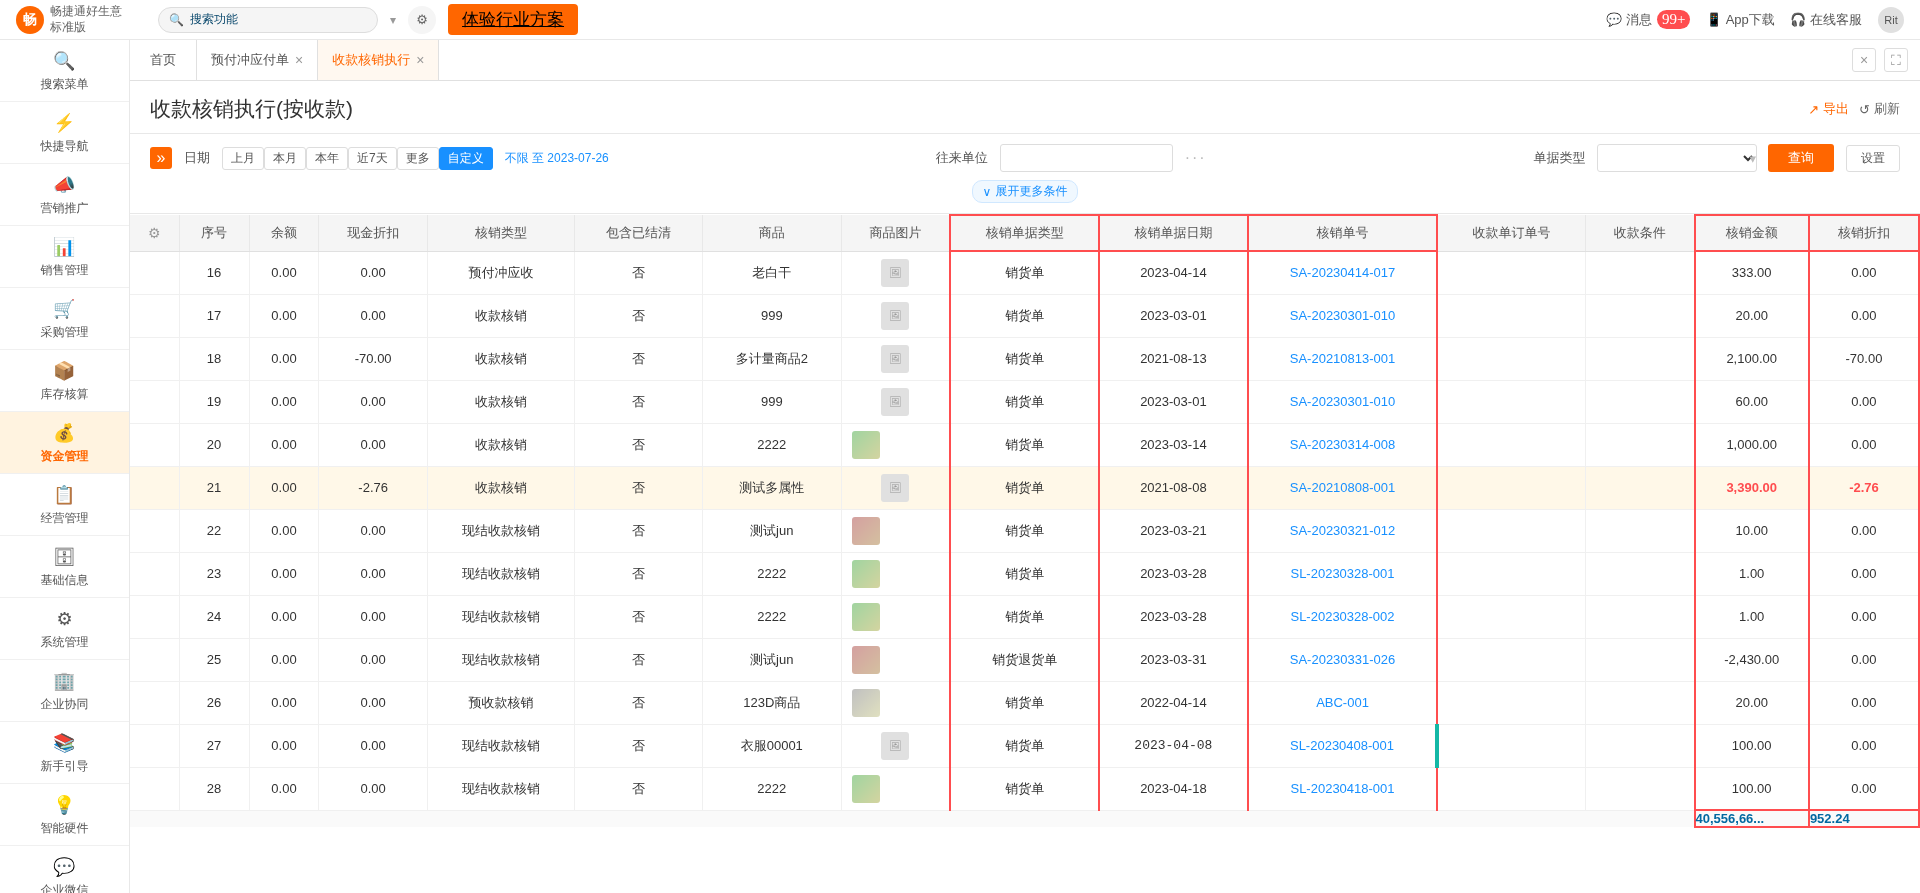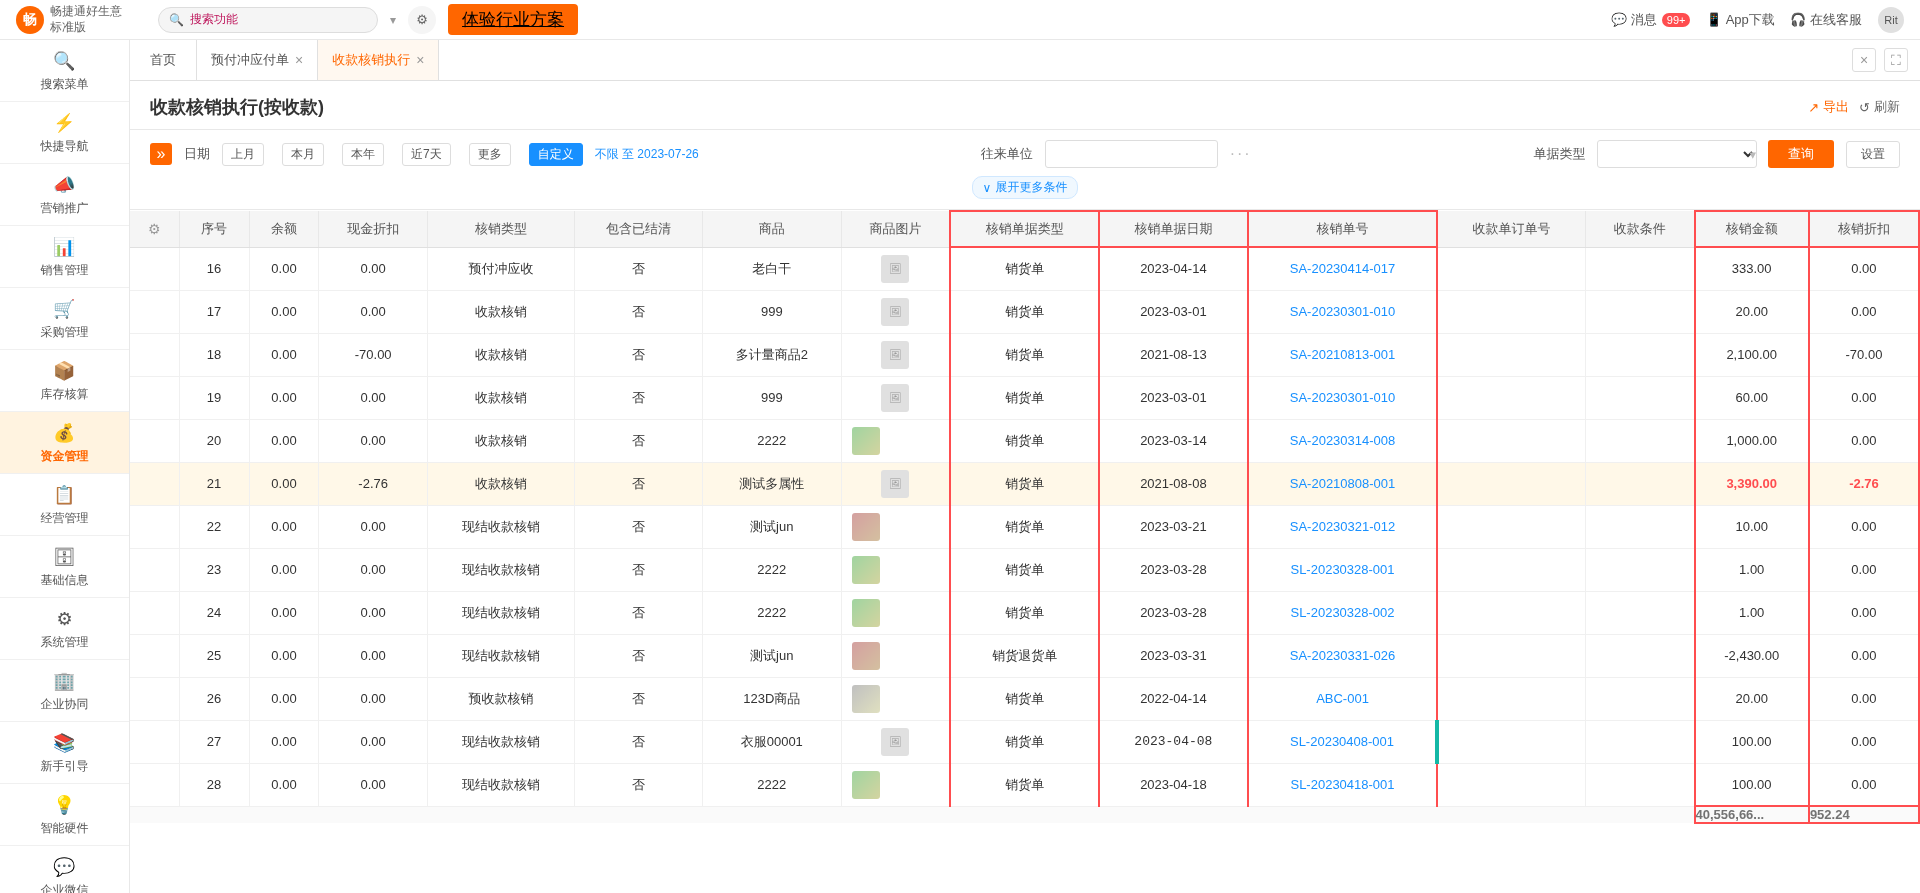--- a/index.html
+++ b/index.html
@@ -8,21 +8,21 @@
     
     .top-bar { height: 40px; background: #fff; border-bottom: 1px solid #e8e8e8; display: flex; align-items: center; padding: 0 16px; gap: 12px; position: relative; }
     .top-bar-logo { display: flex; align-items: center; gap: 6px; min-width: 130px; }
     .logo-icon { width: 28px; height: 28px; background: #f60; border-radius: 50%; display: flex; align-items: center; justify-content: center; color: #fff; font-weight: bold; font-size: 14px; }
     .logo-text { font-size: 12px; color: #666; line-height: 1.3; }
     .top-bar-search { flex: 1; max-width: 220px; height: 26px; border: 1px solid #ddd; border-radius: 13px; background: #f5f5f5; display: flex; align-items: center; padding: 0 10px; gap: 6px; color: #999; font-size: 12px; }
     .top-bar-chevron { color: #999; font-size: 12px; cursor: pointer; }
     .top-bar-gear { width: 28px; height: 28px; background: #f5f5f5; border-radius: 50%; display: flex; align-items: center; justify-content: center; cursor: pointer; color: #666; }
     .trial-btn { background: #ff6600; color: #000000; border: none; border-radius: 4px; padding: 4px 14px; font-size: 17px; cursor: pointer; font-family: inherit; text-decoration: underline; }
     .top-bar-right { margin-left: auto; display: flex; align-items: center; gap: 16px; font-size: 13px; color: #555; }
-    .top-bar-right .badge { background: #ff4d4f; color: #fff; border-radius: 10px; font-size: 11px; padding: 1px 5px; margin-left: 2px; }
+    .top-bar-right .badge { background: #ff4d4f; color: #fff; border-radius: 10px; font-size: 15px; padding: 1px 5px; margin-left: 2px; font-family: Liberation Serif, serif; }
     .top-bar-right span { cursor: pointer; display: flex; align-items: center; gap: 3px; }
     .user-avatar { width: 26px; height: 26px; background: #e0e0e0; border-radius: 50%; display: flex; align-items: center; justify-content: center; font-size: 11px; color: #555; }
 
     
     .layout { display: flex; height: calc(893px - 40px); }
 
     
     .sidebar { width: 130px; background: #fff; border-right: 1px solid #e8e8e8; display: flex; flex-direction: column; overflow-y: auto; flex-shrink: 0; }
     .sidebar-item { display: flex; flex-direction: column; align-items: center; padding: 10px 0 8px; cursor: pointer; color: #555; font-size: 12px; gap: 4px; border-bottom: 1px solid #f0f0f0; }
     .sidebar-item.active { background: #fff3e0; color: #ff6600; font-weight: bold; }
@@ -36,30 +36,30 @@
     .tab-home { padding: 0 20px; height: 40px; display: flex; align-items: center; color: #555; font-size: 13px; cursor: pointer; border-right: 1px solid #e0e0e0; }
     .tab-item { padding: 0 14px; height: 40px; display: flex; align-items: center; gap: 6px; font-size: 13px; cursor: pointer; color: #555; border-right: 1px solid #e0e0e0; position: relative; }
     .tab-item.active { color: #ff6600; background: #fff8f0; }
     .tab-close { font-size: 14px; color: #999; cursor: pointer; line-height: 1; }
     .tab-bar-right { margin-left: auto; display: flex; align-items: center; gap: 8px; padding-right: 12px; }
     .tab-bar-btn { width: 24px; height: 24px; display: flex; align-items: center; justify-content: center; cursor: pointer; color: #999; border: 1px solid #ddd; border-radius: 3px; font-size: 14px; }
 
     
     .page-body { flex: 1; overflow: hidden; display: flex; flex-direction: column; padding: 0; }
     .page-header { background: #fff; padding: 14px 20px 10px; border-bottom: 1px solid #e8e8e8; display: flex; align-items: center; justify-content: space-between; }
-    .page-title { font-size: 18px; font-weight: bold; color: #333; }
+    .page-title { font-size: 21px; font-weight: normal; color: #333; }
     .page-header-actions { display: flex; gap: 10px; }
     .btn-export { display: flex; align-items: center; gap: 4px; color: #ff6600; cursor: pointer; font-size: 13px; }
     .btn-refresh { display: flex; align-items: center; gap: 4px; color: #666; cursor: pointer; font-size: 13px; }
 
     
     .filter-bar { background: #fff; padding: 10px 20px; border-bottom: 1px solid #e8e8e8; display: flex; flex-direction: column; gap: 8px; }
     .filter-row { display: flex; align-items: center; gap: 12px; flex-wrap: wrap; }
     .filter-label { font-size: 13px; color: #555; white-space: nowrap; }
-    .date-btns { display: flex; gap: 18px; align-items: center; }
+    .date-btns { display: flex; gap: 0; align-items: center; }
     .date-btn { padding: 2px 8px; font-size: 12px; border: 1px solid #ddd; border-radius: 3px; cursor: pointer; color: #555; background: #fff; }
     .date-btn.custom { background: #1890ff; color: #fff; border-color: #1890ff; }
     .date-range { font-size: 12px; color: #1890ff; }
     .filter-input { height: 28px; border: 1px solid #ddd; border-radius: 3px; padding: 0 8px; font-size: 12px; min-width: 160px; color: #333; background: #fff; }
     .filter-select { height: 28px; border: 1px solid #ddd; border-radius: 3px; padding: 0 8px; font-size: 12px; min-width: 160px; color: #333; background: #fff; }
     .filter-dots { color: #bbb; font-size: 16px; letter-spacing: 2px; }
     .btn-query { background: #ff6600; color: #fff; border: none; border-radius: 3px; padding: 5px 20px; font-size: 13px; cursor: pointer; font-family: inherit; }
     .btn-settings { background: #fff; color: #555; border: 1px solid #ddd; border-radius: 3px; padding: 4px 14px; font-size: 12px; cursor: pointer; font-family: inherit; }
     .expand-row { display: flex; justify-content: center; align-items: center; }
     .expand-btn { display: flex; align-items: center; gap: 4px; color: #1890ff; font-size: 12px; cursor: pointer; padding: 2px 10px; border: 1px solid #d0e8ff; border-radius: 10px; background: #f0f8ff; }
@@ -81,33 +81,33 @@
     .thumb-img3 { width: 28px; height: 28px; background: linear-gradient(135deg, #d4a0a0, #d4c0a0); border-radius: 3px; }
     .settings-icon { color: #999; font-size: 14px; cursor: pointer; }
 
     
     ::-webkit-scrollbar { width: 6px; height: 6px; }
     ::-webkit-scrollbar-track { background: #f0f0f0; }
     ::-webkit-scrollbar-thumb { background: #ccc; border-radius: 3px; }
 
     
     .total-row { background: #fafafa; }
-    .total-row td { font-weight: 600; color: #737373; margin-top: 43px; }
+    .total-row td { font-weight: 600; color: #0369a1; margin-top: 43px; }
   </style>
 </head>
 <body>
 
 <div class="top-bar">
   <div class="top-bar-logo">
     <div class="logo-icon">畅</div>
     <div class="logo-text">畅捷通好生意<br>标准版</div>
   </div>
   <div class="top-bar-search">
     <span>🔍</span>
-    <span style="font-size:12px;color:#be185d;">搜索功能</span>
+    <span style="font-size:12px;color:#0c4a6e;">搜索功能</span>
   </div>
   <span class="top-bar-chevron">▾</span>
   <div class="top-bar-gear">⚙</div>
   <button class="trial-btn">体验行业方案</button>
   <div class="top-bar-right">
     <span>
       <span>💬</span>
       <span>消息</span>
       <span class="badge">99+</span>
     </span>

